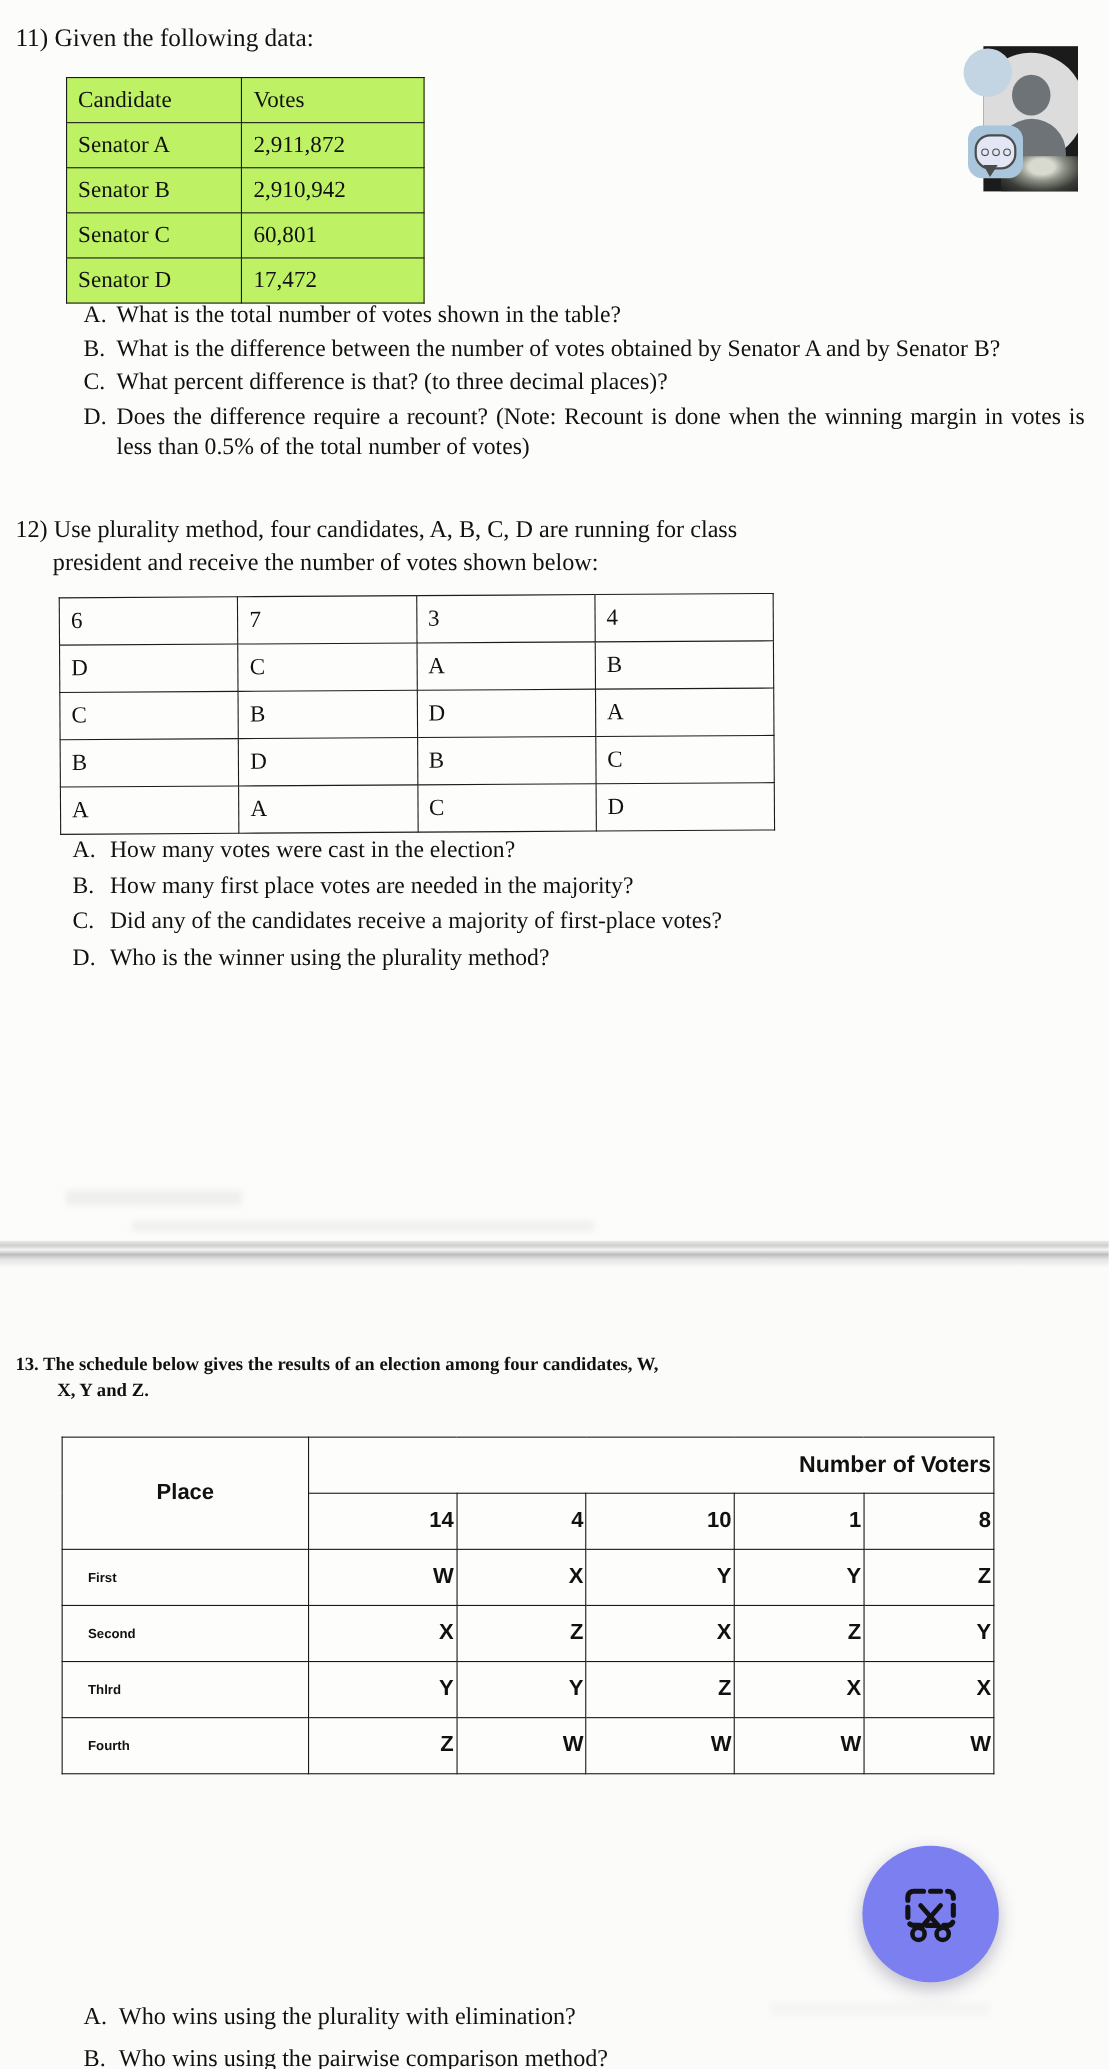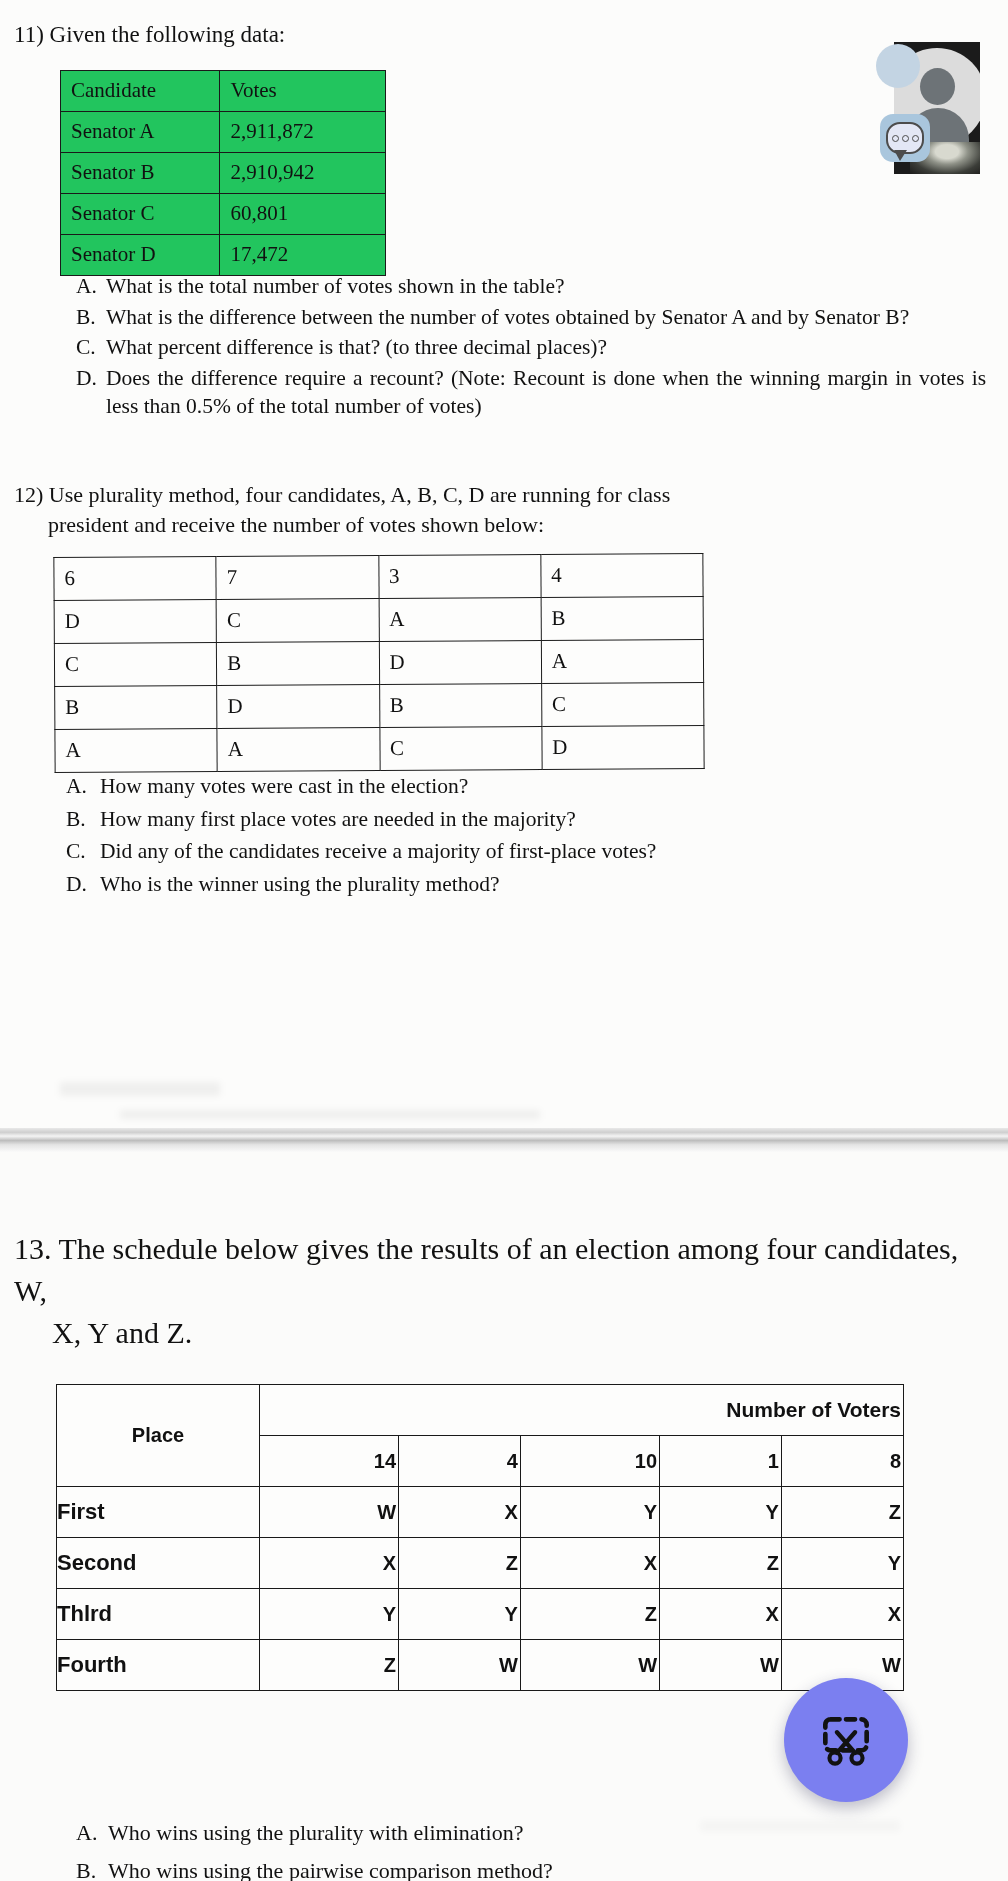--- a/index.html
+++ b/index.html
@@ -39,21 +39,21 @@
   .q{position:absolute;}
 
   
   #q11{left:14px;top:22px;width:960px;}
   #q11 .head{font-size:23px;}
 
   table.t11{
     border-collapse:collapse;
     margin:22px 0 0 46px;
     width:326px;
-    background:#22c55e;
+    background:#bef264;
   }
   table.t11 td{
     border:1.6px solid #1a1a1a;
     font-size:21px;
     padding:7px 10px 8px 10px;
     height:24px;
     font-family:"Liberation Serif", serif;
   }
   table.t11 td.c1{width:152px;}
   table.t11 td.c2{width:160px;}
@@ -66,21 +66,21 @@
     font-size:21.5px;
     line-height:1.33;
     margin-bottom:2px;
   }
   ul.sub li .lbl{width:30px;flex:0 0 30px;}
   ul.sub li .bdy{flex:1;text-align:justify;text-justify:inter-word;}
 
   #q11-subs{position:absolute;left:62px;top:250px;width:910px;}
 
   
-  #q12{left:14px;top:480px;width:960px;}
+  #q12{left:14px;top:466px;width:960px;}
   #q12 .head{font-size:22px;line-height:1.35;text-align:justify;}
   #q12 .head .body{display:block;margin-left:34px;}
 
   table.t12{
     border-collapse:collapse;
     margin:16px 0 0 40px;
     width:650px;
     background:#fdfdfc;
     transform:rotate(-0.35deg);
   }
@@ -92,41 +92,41 @@
     width:25%;
     font-family:"Liberation Serif", serif;
   }
 
   #q12-subs{position:absolute;left:52px;top:292px;width:910px;}
   #q12-subs li{font-size:21.5px;margin-bottom:4px;}
   #q12-subs li .lbl{width:34px;flex:0 0 34px;}
 
   
   #q13{left:14px;top:1228px;width:960px;}
-  #q13 .head{font-size:30px;line-height:1.4;}
+  #q13 .head{font-size:17px;line-height:1.4;font-weight:bold;}
   #q13 .head .body{display:block;margin-left:38px;}
 
   table.t13{
     border-collapse:collapse;
     margin:30px 0 0 42px;
     width:848px;
     background:#fdfdfc;
     font-family:"Liberation Sans", sans-serif;
     font-weight:bold;
   }
   table.t13 th, table.t13 td{
     border:1.6px solid #191919;
     font-size:20px;
     text-align:right;
     height:40px;
     padding:5px 2px;
   }
   table.t13 th.place{width:198px;text-align:center;font-size:20px;}
   table.t13 th.nov{font-size:21px;}
-  table.t13 td.rowlabel{text-align:left;padding-left:0;width:198px;font-size:22px;}
+  table.t13 td.rowlabel{text-align:left;padding-left:23px;width:198px;font-size:12px;}
 
   #q13-subs{position:absolute;left:62px;top:590px;width:910px;}
   #q13-subs li{font-size:22px;margin-bottom:9px;}
   #q13-subs li .lbl{width:32px;flex:0 0 32px;}
 
   
   .avatar-wrap{
     position:absolute;left:876px;top:42px;width:104px;height:132px;
   }
   .avatar-photo{

